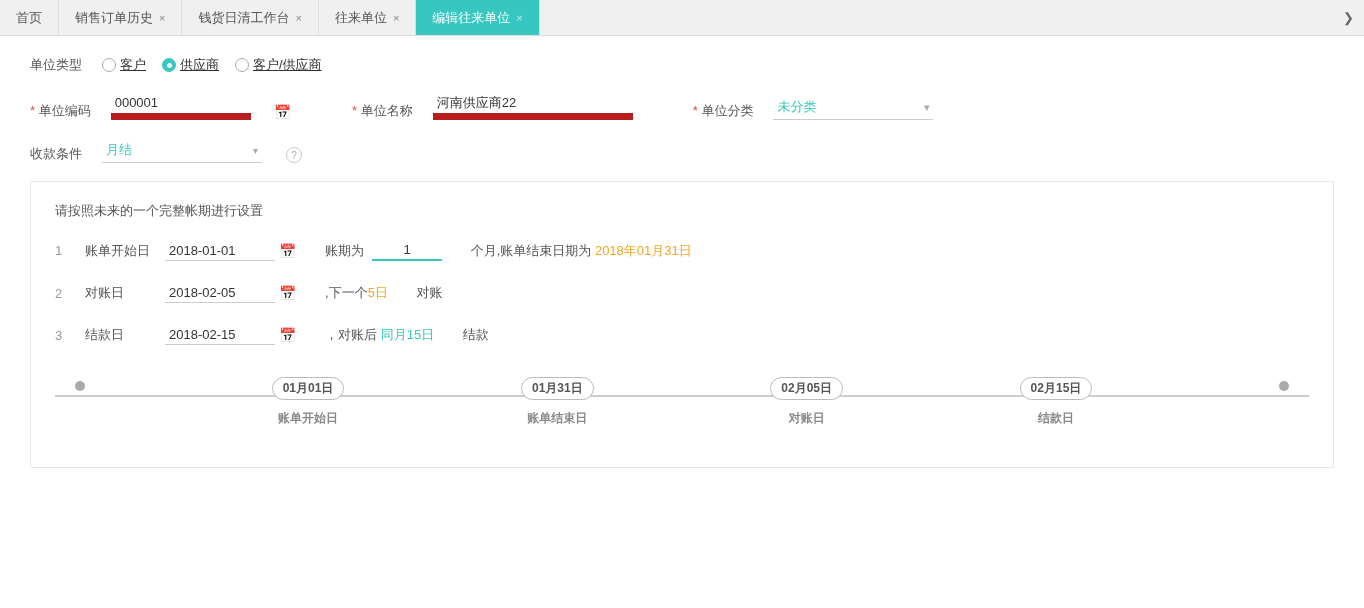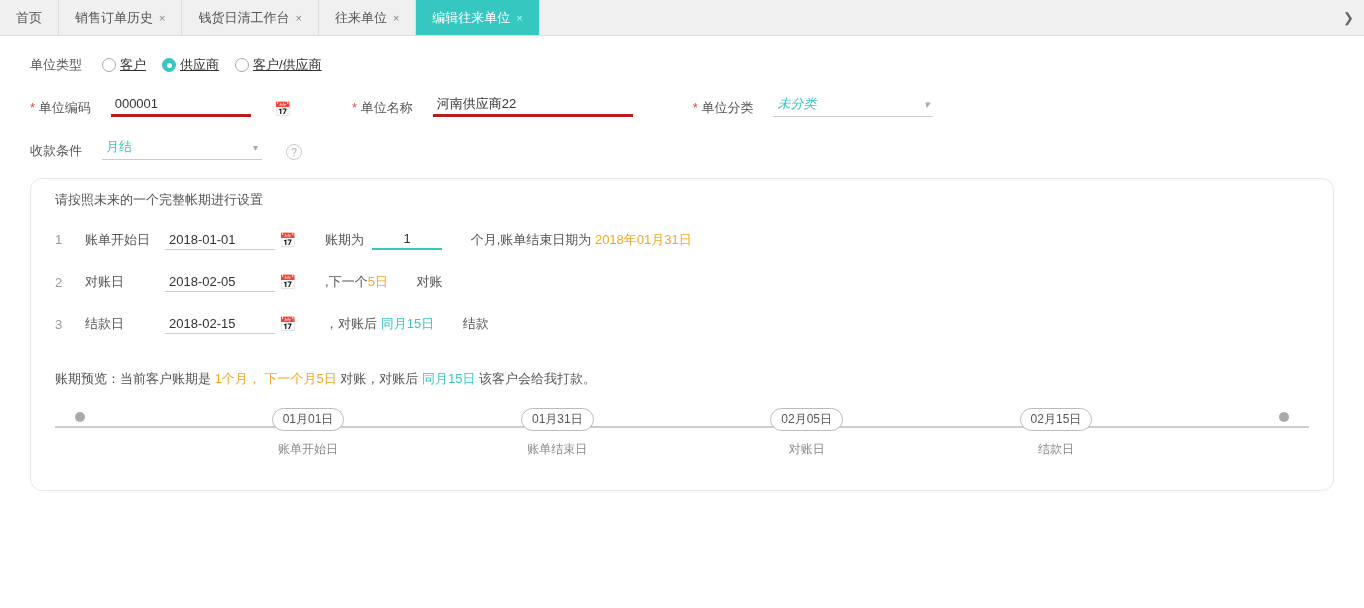--- a/index.html
+++ b/index.html
@@ -94,21 +94,21 @@
     .radio-circle.checked::after {
       content: "";
       width: 5px; height: 5px;
       border-radius: 50%;
       background: #fff;
     }
 
     
     .field-input {
       border: none;
-      border-bottom: 3px solid #b91c1c;
+      border-bottom: 7px solid #b91c1c;
       outline: none;
       padding: 3px 4px;
       font-size: 13px;
       color: #333;
       width: 160px;
     }
 
     
     .select-field {
       display: flex;
@@ -126,22 +126,22 @@
     .cal-icon {
       color: #36c8c0;
       cursor: pointer;
       font-size: 14px;
       margin-left: 4px;
     }
 
     
     .section-box {
       border: 1px solid #e8e8e8;
-      border-radius: 12px;
-      padding: 12px 24px;
+      border-radius: 0;
+      padding: 20px 24px;
       margin-bottom: 16px;
     }
     .section-title {
       font-size: 13px;
       color: #555;
       margin-bottom: 20px;
     }
 
     
     .setting-row {
@@ -206,20 +206,21 @@
       left: 0; right: 0;
       height: 1.5px;
       background: #ccc;
     }
     .timeline-nodes {
       display: flex;
       align-items: flex-end;
       position: relative;
       justify-content: space-between;
       padding: 0 10px;
+      font-weight: bold;
     }
     .timeline-node {
       display: flex;
       flex-direction: column;
       align-items: center;
       gap: 8px;
     }
     .timeline-badge {
       background: #fff;
       border: 1px solid #bbb;
@@ -287,21 +288,21 @@
 
   <div class="form-row">
     <span class="form-label required">单位编码</span>
     <input class="field-input" type="text" value="000001" style="width: 140px;">
     <span class="cal-icon">📅</span>
 
     <span style="margin-left:40px;" class="form-label required">单位名称</span>
     <input class="field-input" type="text" value="河南供应商22" style="width: 200px;">
 
     <span style="margin-left:40px;" class="form-label required">单位分类</span>
-    <div class="select-field" style="width:160px;font-style:italic;">
+    <div class="select-field" style="width:160px;">
       <span class="val">未分类</span>
       <span class="select-chevron">▾</span>
     </div>
   </div>
 
   <div class="form-row">
     <span class="form-label">收款条件</span>
     <div class="select-field" style="width:160px;">
       <span class="val">月结</span>
       <span class="select-chevron dropdown-icon">▾</span>
@@ -336,28 +337,20 @@
     <div class="setting-row">
       <span class="setting-num">3</span>
       <span class="setting-key">结款日</span>
       <input class="setting-date-input" type="text" value="2018-02-15" style="">
       <span class="cal-icon">📅</span>
       <span class="setting-desc">&nbsp;，对账后&nbsp;</span>
       <span class="highlight-teal">同月15日</span>
       <span class="setting-desc">&nbsp;结款</span>
     </div>
 
-    <div class="preview-row">
-      <span>账期预览：当前客户账期是</span>
-      <span class="highlight-orange">1个月，</span>
-      <span class="highlight-orange">下一个月5日</span>
-      <span>对账，对账后</span>
-      <span class="highlight-teal"> 同月15日 </span>
-      <span>该客户会给我打款。</span>
-    </div>
 
     <div class="timeline-wrap">
       <div style="position:relative; padding: 0 10px;">
         <div class="timeline-line"></div>
         <div class="timeline-nodes">
 
           <div style="position:absolute; left:10px; top:4px; width:10px; height:10px; border-radius:50%; background:#aaa; z-index:1;"></div>
 
           <div style="position:absolute; right:10px; top:4px; width:10px; height:10px; border-radius:50%; background:#aaa; z-index:1;"></div>
 

